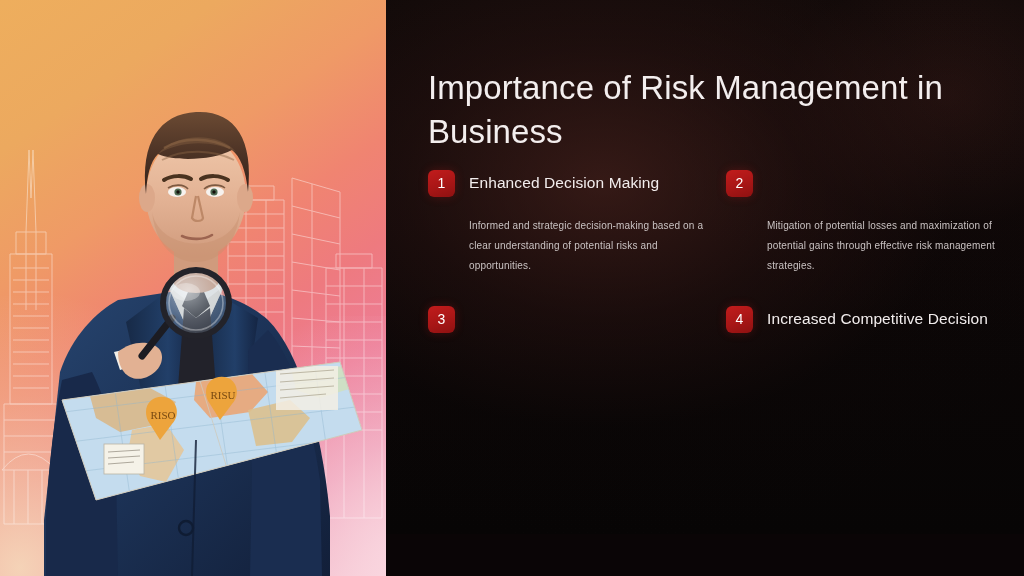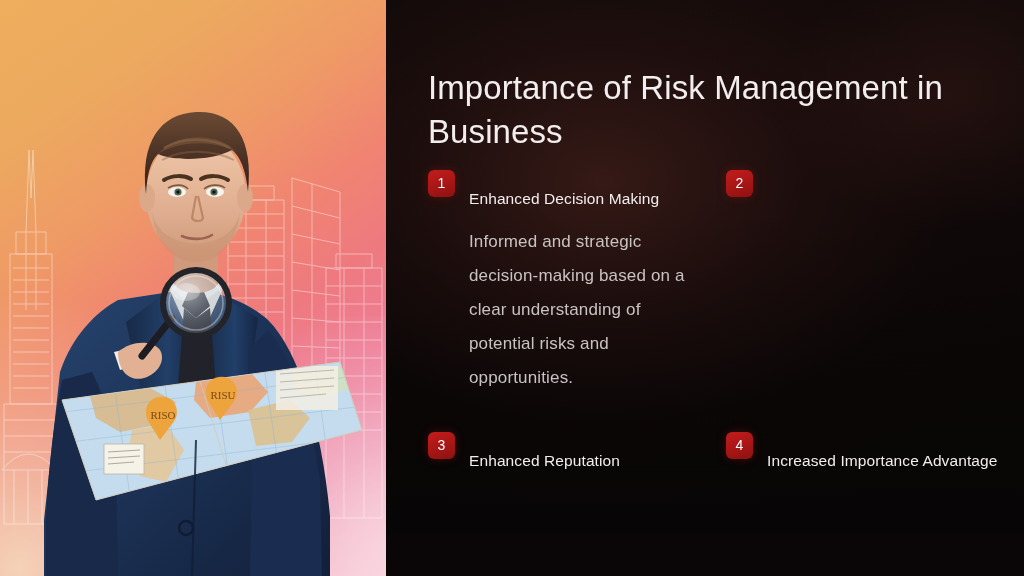--- a/index.html
+++ b/index.html
@@ -147,28 +147,27 @@
     box-shadow: 0 0 10px rgba(180,26,26,0.30);
   }
 
   .cell-title {
     color: #f2eded;
     font-size: 15.5px;
     line-height: 1.28;
     font-weight: 400;
     padding-top: 3px;
     letter-spacing: 0.1px;
-    margin-top: 16px;
   }
 
   .cell-body {
     margin-left: 41px;
     margin-top: 16px;
     color: #c9c2c2;
-    font-size: 17px;
+    font-size: 10px;
     line-height: 2.0;
     font-weight: 400;
     letter-spacing: 0.15px;
     max-width: 238px;
   }
 </style>
 </head>
 <body>
 
 <div class="slide">
@@ -446,31 +445,31 @@
           <div class="badge">1</div>
           <div class="cell-title">Enhanced Decision Making</div>
         </div>
         <p class="cell-body">Informed and strategic decision-making based on a clear understanding of potential risks and opportunities.</p>
       </div>
 
       <div class="cell">
         <div class="cell-head">
           <div class="badge">2</div>
         </div>
+        <p class="cell-body">Mitigation of potential losses and maximization of potential gains through effective risk management strategies.</p>
       </div>
 
       <div class="cell r2">
         <div class="cell-head">
           <div class="badge">3</div>
-          <div class="cell-title">Enhanced Reputation</div>
         </div>
       </div>
 
       <div class="cell r2">
         <div class="cell-head">
           <div class="badge">4</div>
-          <div class="cell-title">Increased Importance Advantage</div>
+          <div class="cell-title">Increased Competitive Decision</div>
         </div>
       </div>
 
     </div>
   </div>
 </div>
 
 </body></html>

